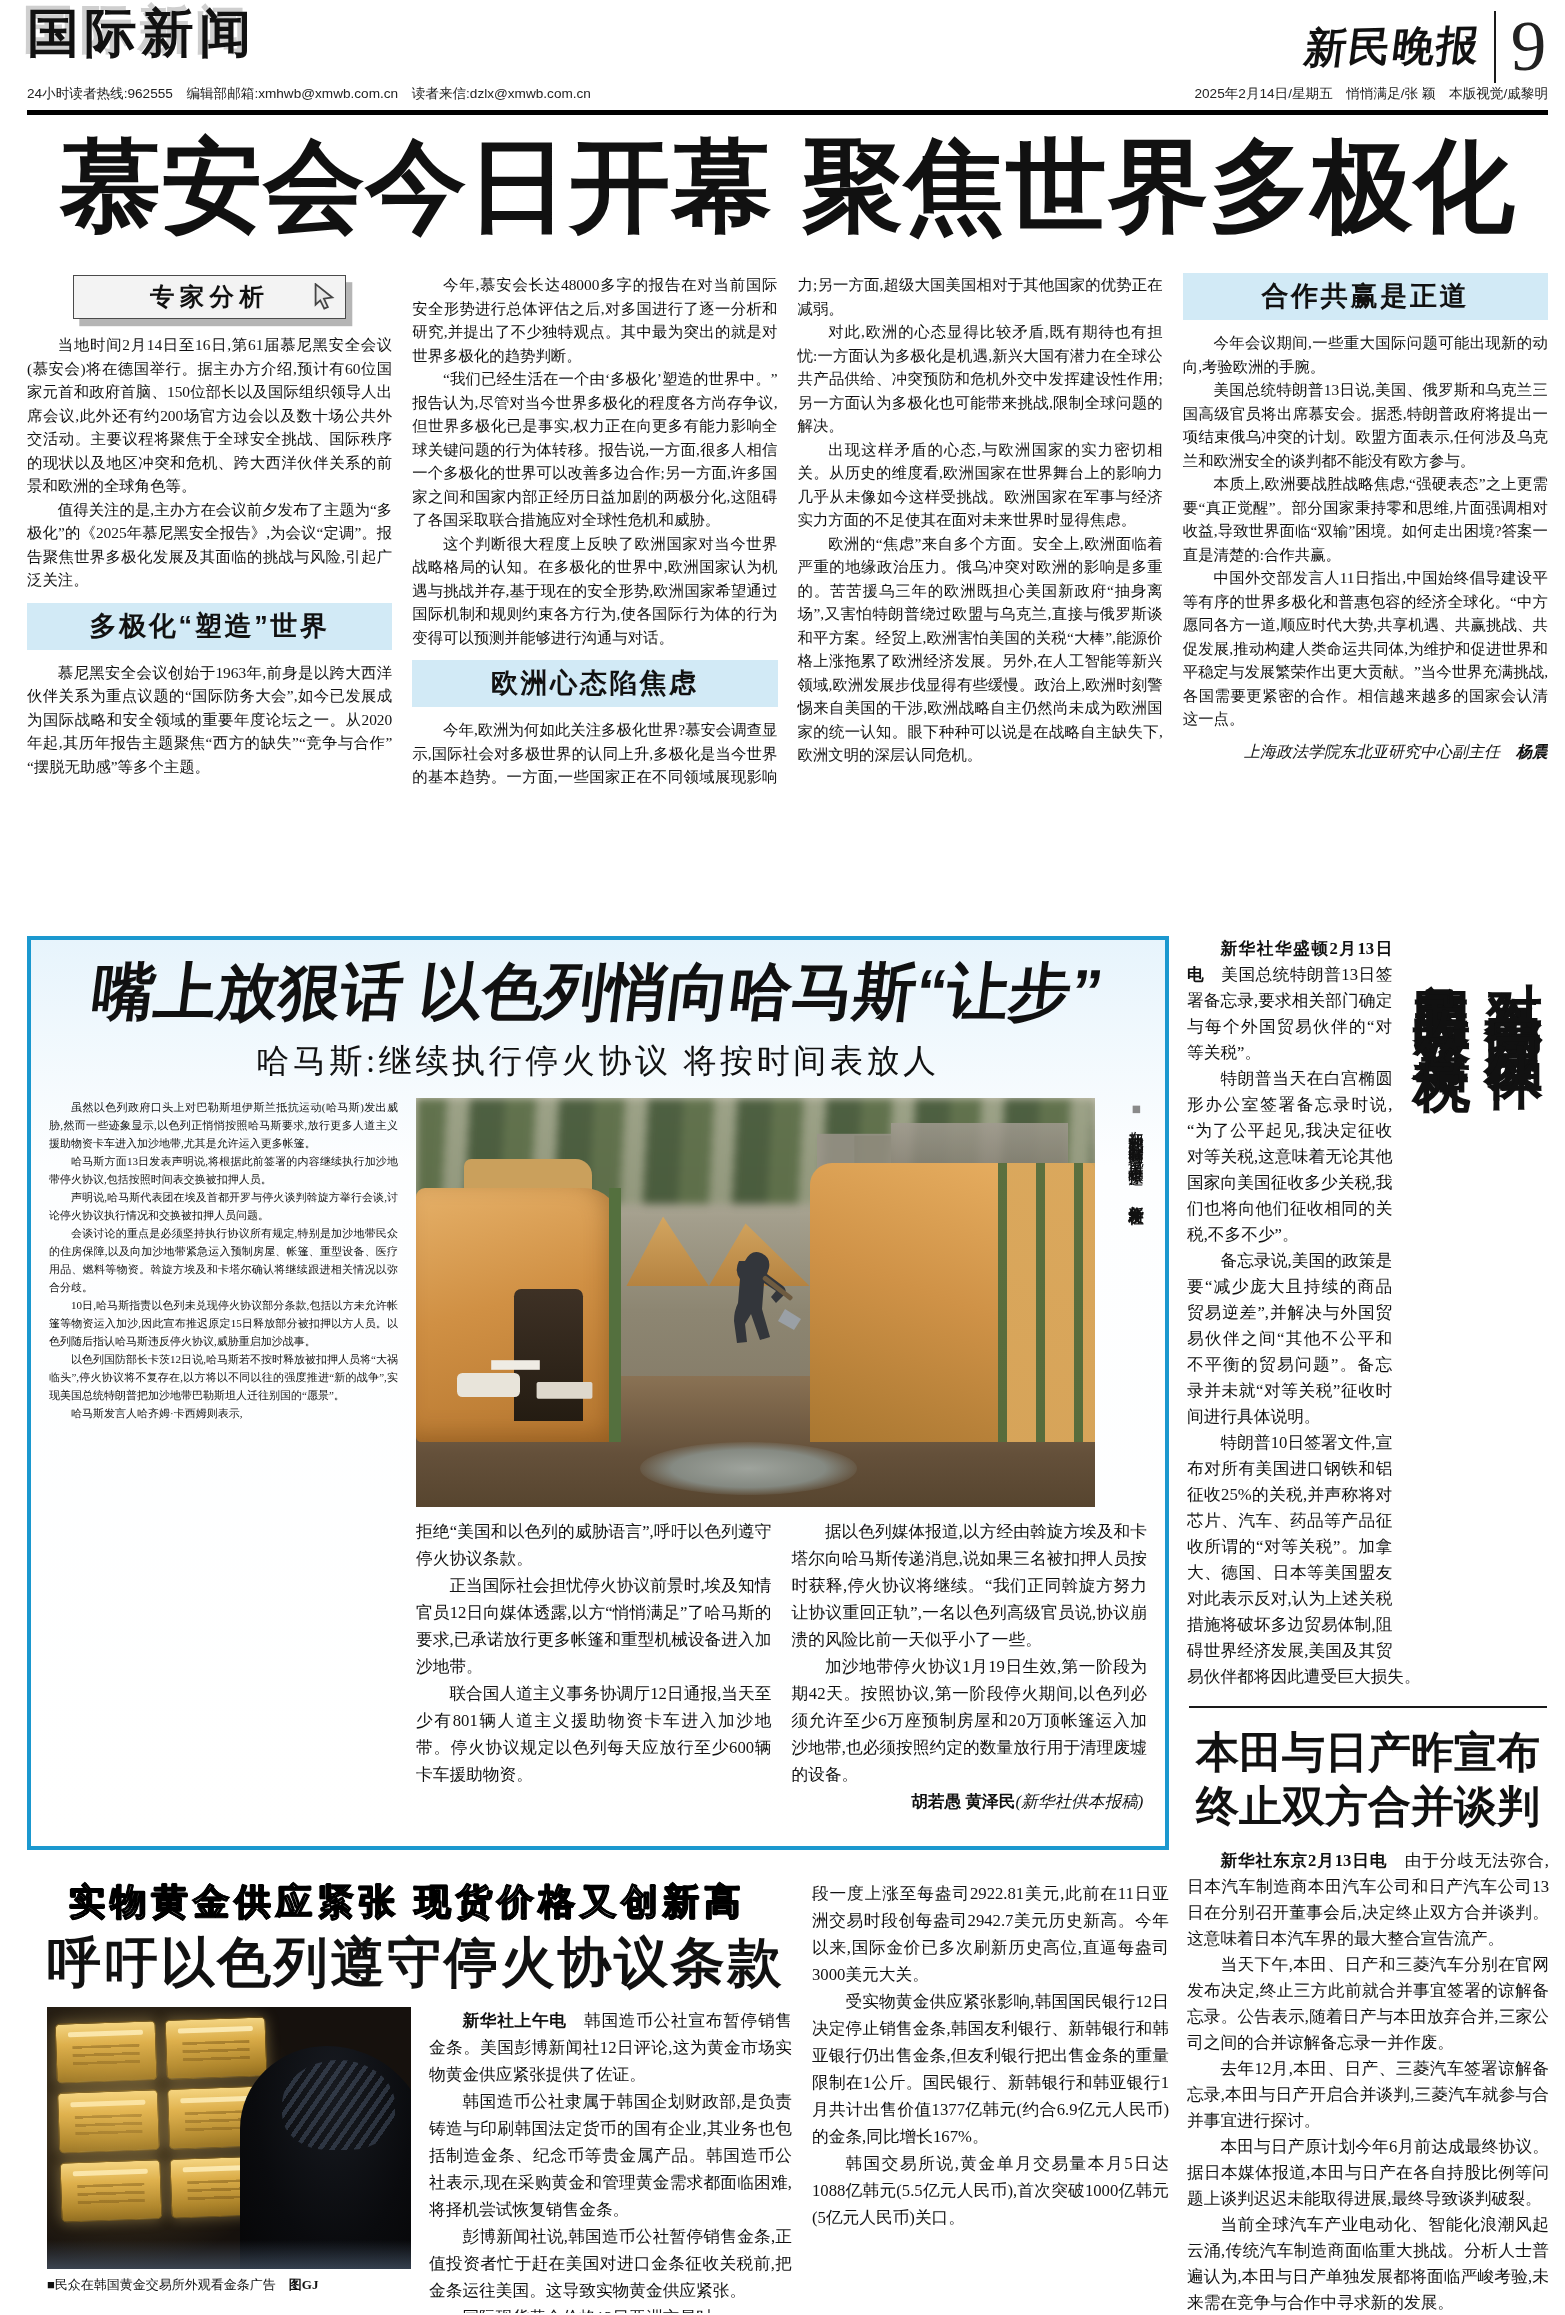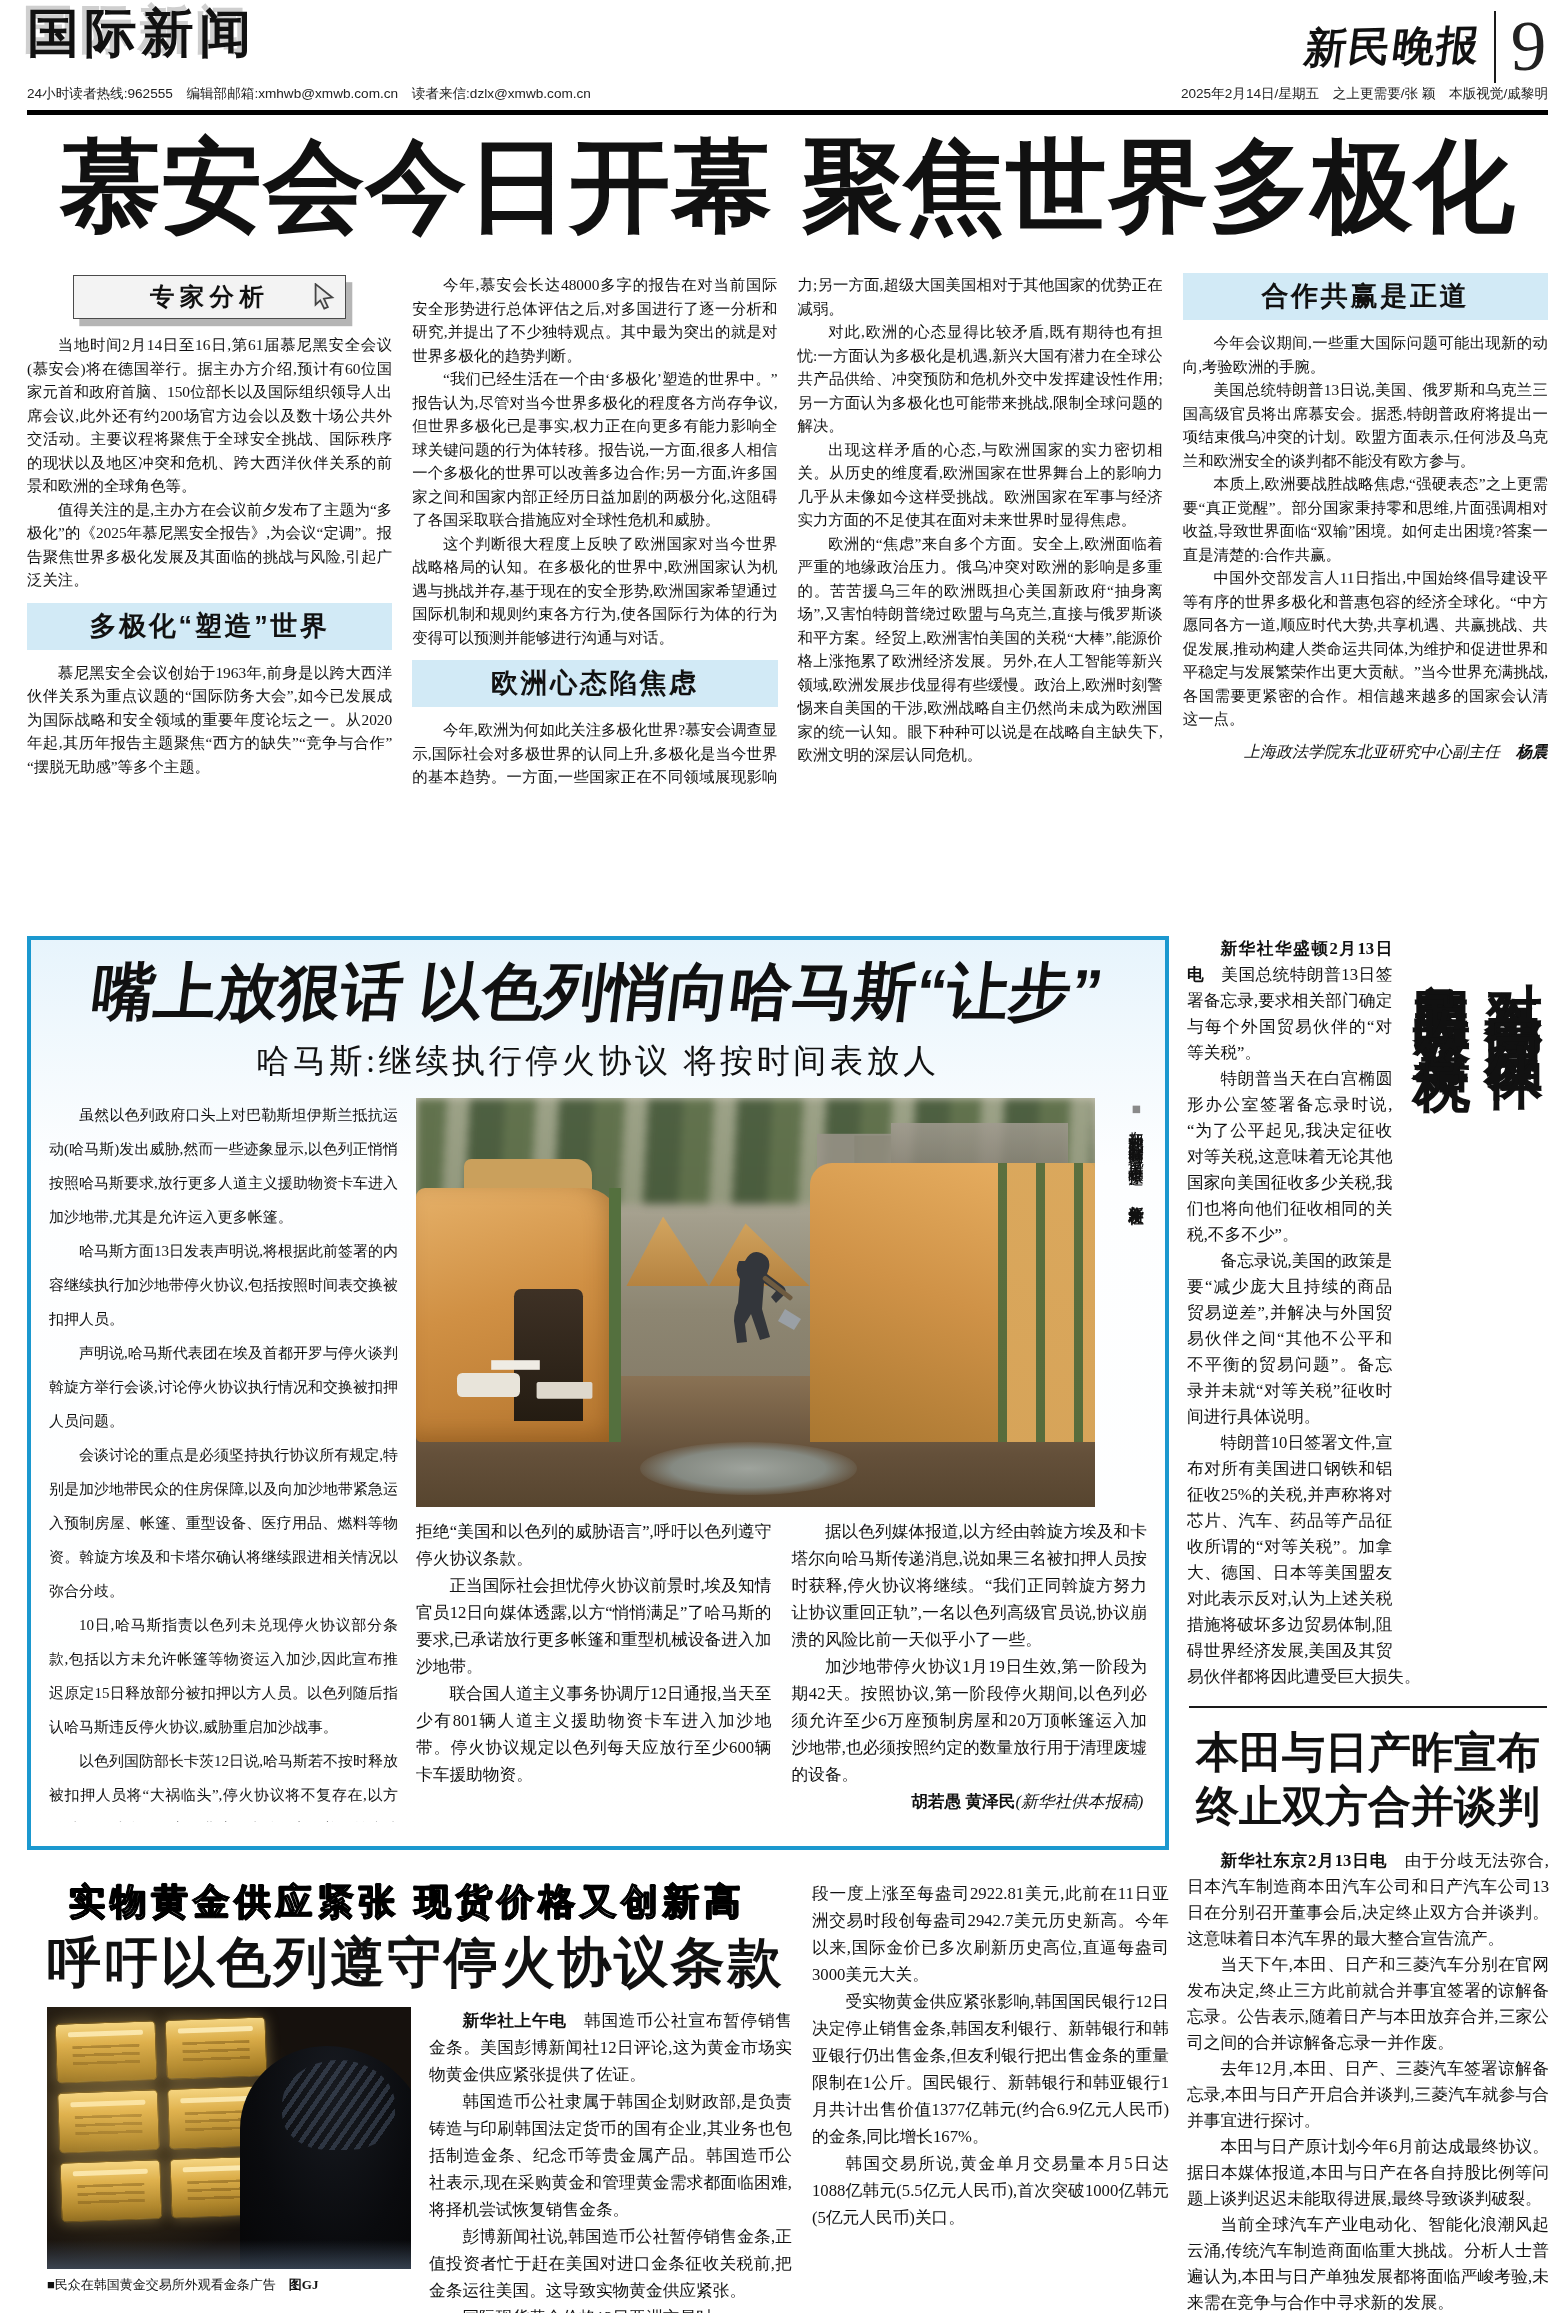--- a/index.html
+++ b/index.html
@@ -33,21 +33,21 @@
             font:700 27px/47px "Liberation Sans","DejaVu Sans",sans-serif;letter-spacing:2.7px;}
   .lead-byline{text-indent:0 !important;text-align:right;margin-top:9px !important;font-style:italic;font-size:16px;}
 
   
   .gaza{position:absolute;left:27px;top:936px;width:1142px;height:914px;border:4.5px solid #1b98cf;
         background:linear-gradient(180deg,#e7f4fc 0%,#fdfeff 226px,#fff 100%);padding:12.7px 18px;overflow:hidden;}
   .gaza-headline{margin:3.6px 0 0;text-align:center;font:900 62px/1.15 "Liberation Sans","DejaVu Sans",sans-serif;}
   .gaza-headline .skew{display:inline-block;transform:skewX(-7deg);}
   .gaza-sub{margin:14.5px 0 0;text-align:center;font:400 33px/1.2 "Liberation Serif",serif;letter-spacing:3.6px;}
   .g-row{display:flex;gap:18px;margin-top:16.3px;height:724px;}
-  .g-left{width:349px;flex:none;font-size:15px;line-height:34px;text-align:justify;overflow:hidden;}
+  .g-left{width:349px;flex:none;font-size:11px;line-height:18px;text-align:justify;overflow:hidden;}
   .g-left p,.g-cols p{margin:0;text-indent:2em;}
   .g-right{flex:1;display:flex;flex-direction:column;gap:11px;min-width:0;}
   .g-fig{display:flex;gap:7.2px;height:409px;flex:none;}
   .g-photo{flex:1;position:relative;overflow:hidden;
            background:linear-gradient(180deg,#cfcabb 0%,#a39e8c 30%,#8d8672 52%,#7b6f5c 100%);}
   .gp-trees{position:absolute;left:0;top:0;width:100%;height:26%;
             background:repeating-linear-gradient(93deg,rgba(86,105,66,.9) 0 31px,rgba(139,148,118,.75) 31px 54px,rgba(64,84,52,.9) 54px 89px);
             filter:blur(4.5px);}
   .gp-bldg{position:absolute;right:4%;top:6%;width:26%;height:14%;
            background:linear-gradient(#a19b90,#857f73);opacity:.85;
@@ -130,21 +130,21 @@
 
   <header class="masthead" data-name="masthead">
     <h1 class="mh-title" data-name="section-title">国际新闻</h1>
     <div class="mh-right" data-name="masthead-right">
       <span class="mh-paper" data-name="paper-name">新民晚报</span>
       <span class="mh-vdiv" data-name="masthead-divider"></span>
       <span class="mh-page" data-name="page-number">9</span>
     </div>
     <div class="mh-info" data-name="masthead-info-row">
       <span data-name="reader-contact-line">24小时读者热线:962555　编辑部邮箱:xmhwb@xmwb.com.cn　读者来信:dzlx@xmwb.com.cn</span>
-      <span data-name="edition-info-line">2025年2月14日/星期五　之上更需要/张 颖　本版视觉/戚黎明</span>
+      <span data-name="edition-info-line">2025年2月14日/星期五　悄悄满足/张 颖　本版视觉/戚黎明</span>
     </div>
     <div class="mh-rule" data-name="masthead-rule"></div>
   </header>
 
   <h2 class="lead-headline" data-name="lead-headline">慕安会今日开幕 聚焦世界多极化</h2>
   <section class="lead-body" data-name="lead-article-body">
     <div class="tag-box" data-name="expert-analysis-tag">
       <span data-name="tag-label">专家分析</span>
       <svg data-name="cursor-icon" width="27" height="29" viewBox="0 0 24 26">
         <path d="M4 1 L19 13 L11.5 14 L15 21.5 L11.8 23 L8.2 15.6 L4 19.5 Z" fill="#e7e7e7" stroke="#444" stroke-width="1.6"></path>

